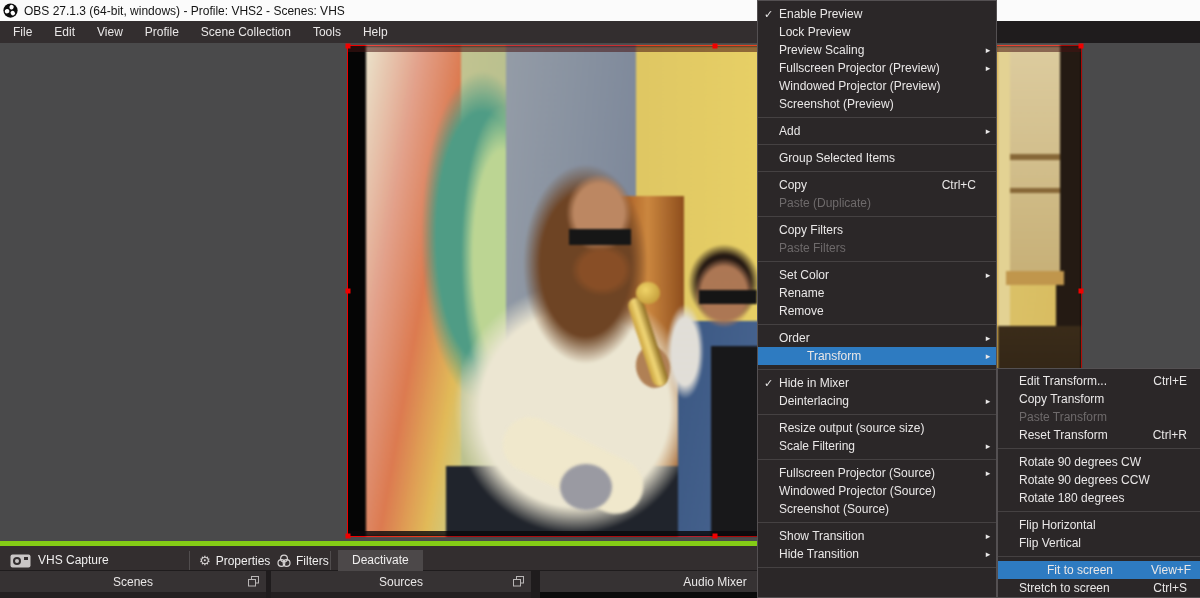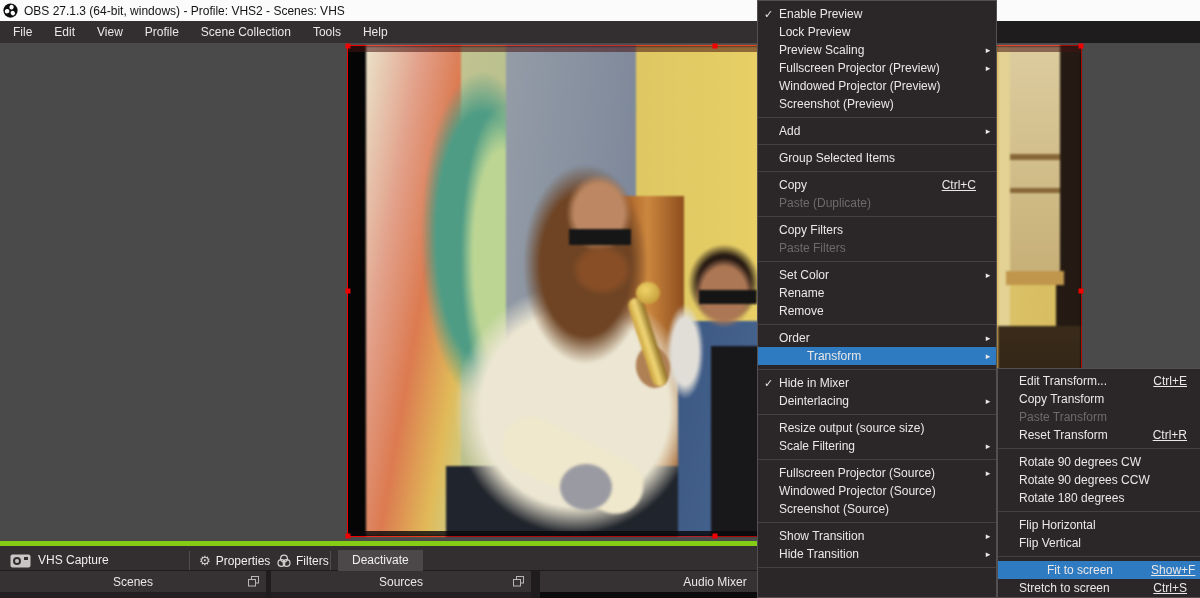--- a/index.html
+++ b/index.html
@@ -147,21 +147,21 @@
   
   .menu{position:absolute;background:#2b2728;border:1px solid #545052;box-sizing:border-box;
     z-index:50;color:#e9e7e7;font-size:12px;overflow:hidden;}
   .menu-main{left:757px;top:0;width:240px;height:598px;padding-top:4px;}
   .menu-sub{left:997px;top:368px;width:211px;height:230px;padding-top:3px;}
   .menu-item{height:18px;display:flex;align-items:center;cursor:default;}
   .menu-item.hl{background:#2e7bc1;gap:28px;}
   .menu-item.disabled{color:#6e6a6b;}
   .mi-check{width:21px;text-align:center;font-family:"DejaVu Sans",sans-serif;font-size:11px;flex:0 0 auto;}
   .mi-label{flex:1;white-space:nowrap;}
-  .mi-shortcut{margin-left:10px;padding-right:4px;text-decoration:underline;}
+  .mi-shortcut{margin-left:10px;padding-right:4px;}
   .mi-arrow{width:16px;text-align:center;font-family:"DejaVu Sans",sans-serif;font-size:9px;flex:0 0 auto;}
   .menu-sep{height:1px;background:#454142;margin:4px 0;}
 </style>
 </head>
 <body>
 
 <div class="titlebar">
   <svg class="logo" viewBox="0 0 16 16">
     <circle cx="8" cy="8" r="7.6" fill="#0d0d0d"></circle>
     <ellipse cx="8" cy="4.3" rx="2.3" ry="2.5" fill="#ffffff" transform="rotate(18 8 8)"></ellipse>
@@ -447,21 +447,21 @@
     </div>
     <div class="menu-item">
       <span class="mi-check"></span>
       <span class="mi-label">Flip Vertical</span>
       <span class="mi-arrow"></span>
     </div>
     <div class="menu-sep"></div>
     <div class="menu-item hl">
       <span class="mi-check"></span>
       <span class="mi-label">Fit to screen</span>
-      <span class="mi-shortcut">Show+F</span>
+      <span class="mi-shortcut">View+F</span>
       <span class="mi-arrow"></span>
     </div>
     <div class="menu-item">
       <span class="mi-check"></span>
       <span class="mi-label">Stretch to screen</span>
       <span class="mi-shortcut">Ctrl+S</span>
       <span class="mi-arrow"></span>
     </div>
   </div>
 

